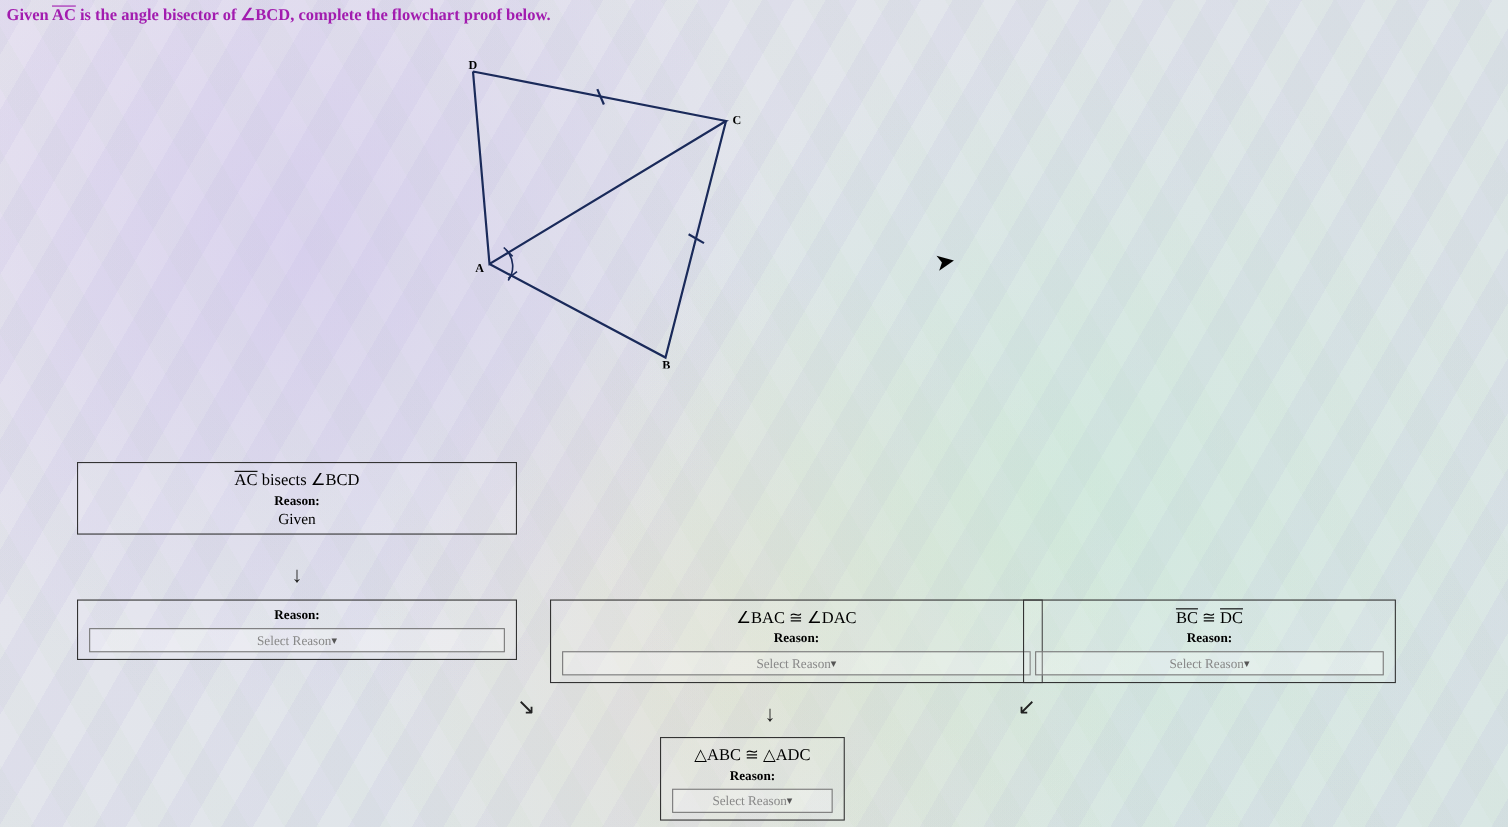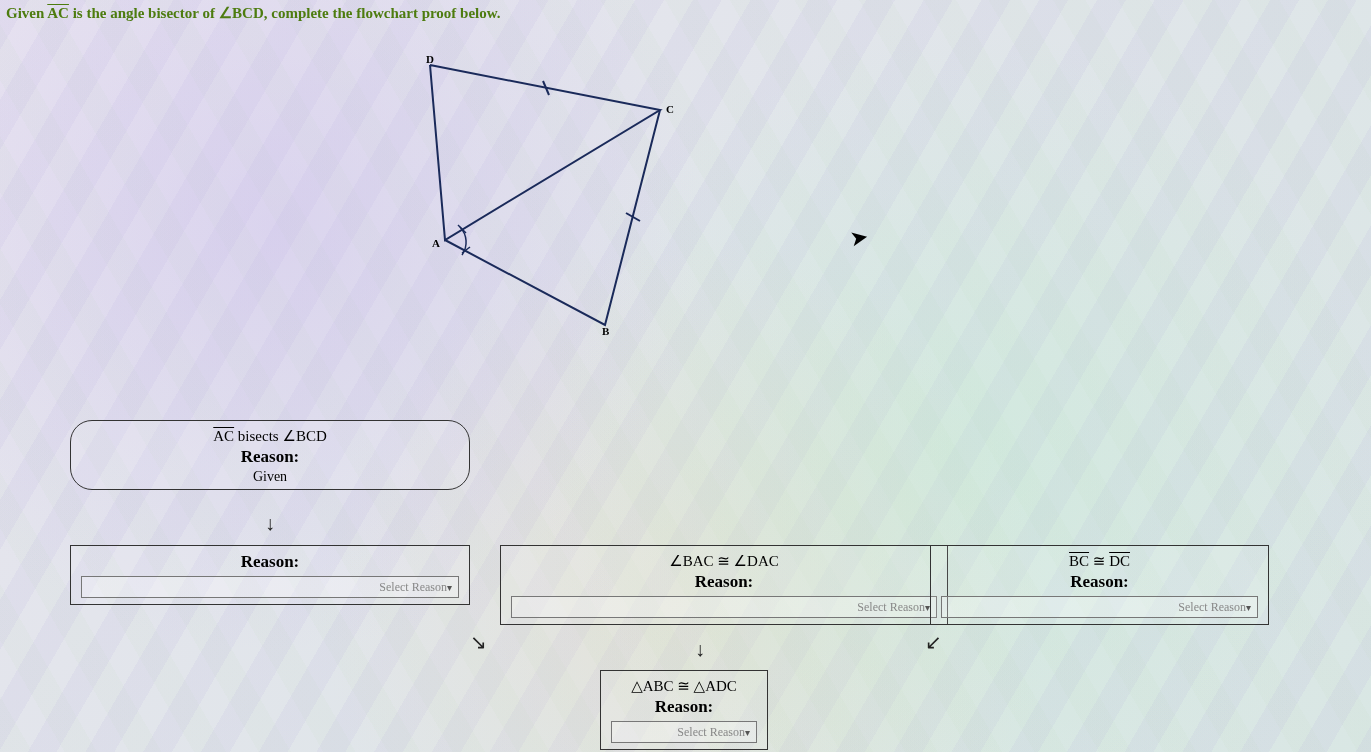--- a/index.html
+++ b/index.html
@@ -22,21 +22,21 @@
       repeating-linear-gradient(120deg, rgba(180,170,220,0.12) 0 25px, transparent 25px 50px),
       repeating-linear-gradient(60deg, rgba(200,220,200,0.12) 0 28px, transparent 28px 56px);
     pointer-events: none;
     z-index: 0;
   }
   .content { position: relative; z-index: 1; }
   .prompt {
     font-size: 15px;
     font-weight: bold;
     padding: 4px 6px;
-    color: #4d7c0f;
+    color: #a21caf;
   }
   .overline { text-decoration: overline; }
   .diagram-wrap {
     position: absolute;
     left: 410px;
     top: 55px;
     width: 280px;
     height: 280px;
   }
   .cursor {
@@ -54,32 +54,32 @@
     width: 1290px;
   }
   .box {
     border: 1.5px solid #333;
     background: rgba(255,255,255,0.1);
     text-align: center;
     padding: 6px 4px 4px 4px;
     position: absolute;
   }
   .box .stmt { font-size: 15px; margin-bottom: 2px; }
-  .box .reason-lbl { font-size: 17px; font-weight: bold; margin-bottom: 2px; }
+  .box .reason-lbl { font-size: 12px; font-weight: bold; margin-bottom: 2px; }
   .box .reason-val { font-size: 14px; }
   .select-row {
     display: flex;
     align-items: center;
     border: 1px solid #777;
     margin: 4px 6px 2px 6px;
     height: 22px;
     font-size: 12px;
     color: #888;
     padding: 0 6px;
-    justify-content: flex-end;
+    justify-content: center;
     background: rgba(255,255,255,0.25);
   }
   .select-row .caret { font-size: 10px; color:#555; }
   .arrow {
     position: absolute;
     font-size: 20px;
     color: #222;
   }
 </style>
 </head>
@@ -110,21 +110,21 @@
       <text x="256" y="58" font-size="11" font-weight="bold">C</text>
       <text x="22" y="192" font-size="11" font-weight="bold">A</text>
       <text x="192" y="280" font-size="11" font-weight="bold">B</text>
     </svg>
   </div>
 
   <div class="cursor">➤</div>
 
   <div class="flow">
 
-    <div class="box" style="left:0;top:0;width:400px;border-radius:22px;">
+    <div class="box" style="left:0;top:0;width:400px;">
       <div class="stmt">
         <span class="overline">AC</span><span> bisects ∠BCD</span>
       </div>
       <div class="reason-lbl">Reason:</div>
       <div class="reason-val">Given</div>
     </div>
 
     <div class="arrow" style="left:195px;top:92px;">↓</div>
 
     <div class="box" style="left:0;top:125px;width:400px;">

